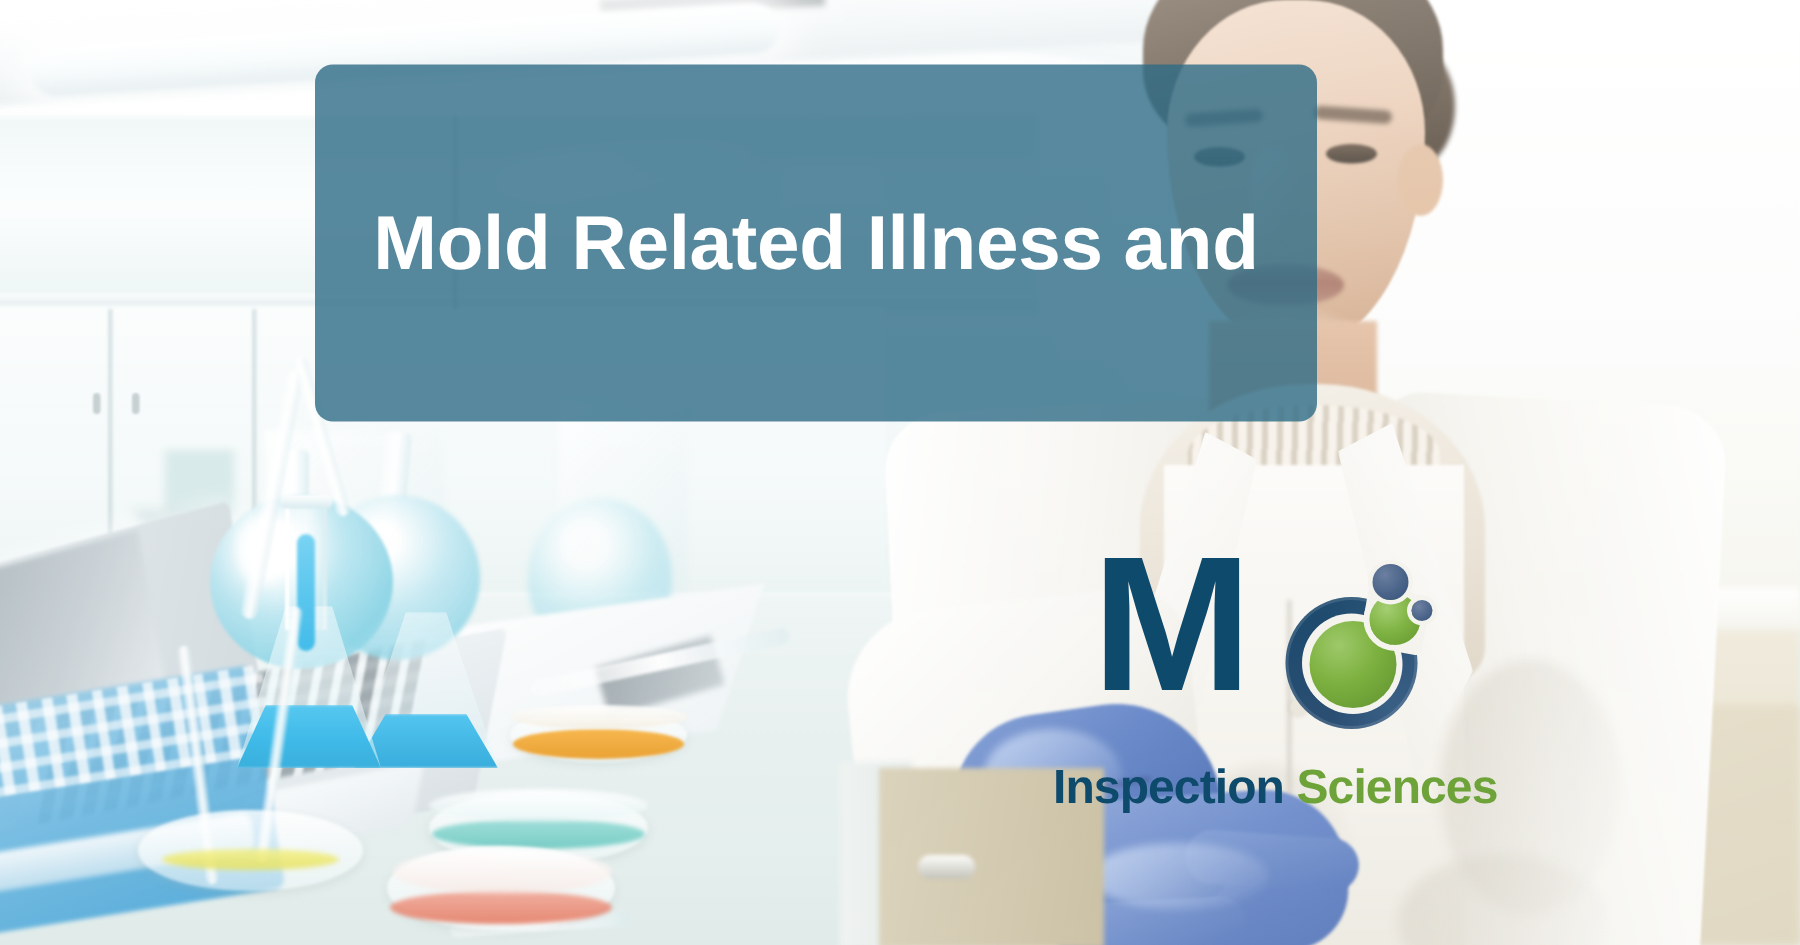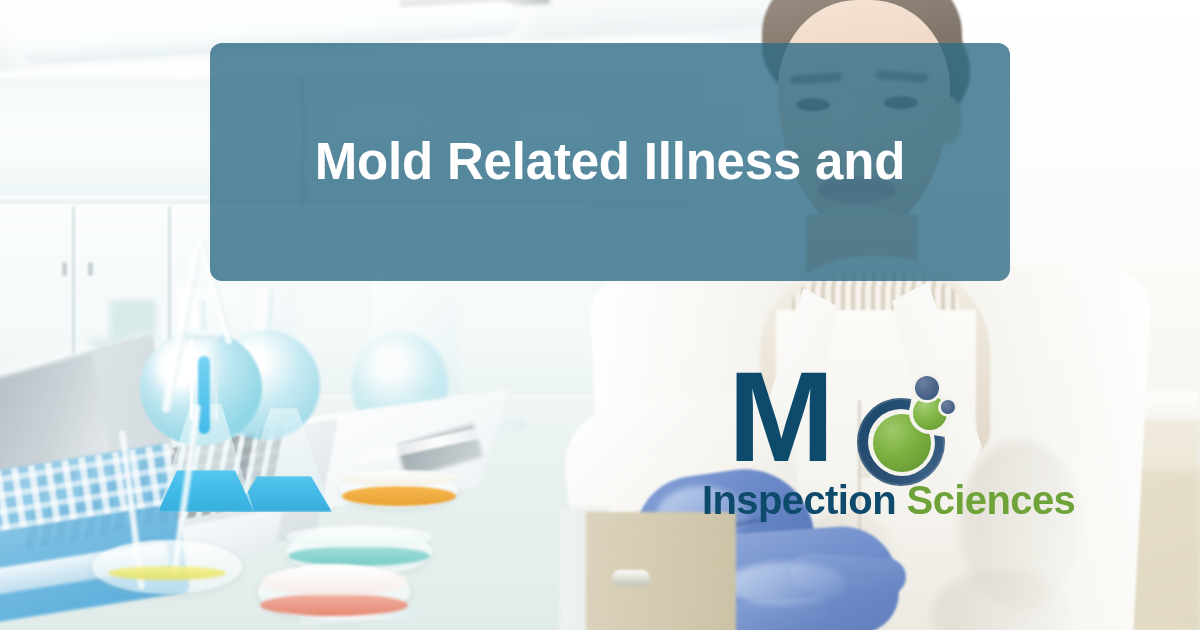--- a/index.html
+++ b/index.html
@@ -445,21 +445,21 @@
     background:rgba(52,76,136,.5); filter:blur(1.6px);
   }
   .photo-wash {
     position:absolute; inset:0;
     background:linear-gradient(180deg,rgba(255,255,255,.34) 0%, rgba(255,255,255,.12) 36%, rgba(255,255,255,.06) 62%, rgba(255,255,255,.10) 100%);
     pointer-events:none;
   }
 
   
   .title-panel {
-    position:absolute; left:210px; top:43px; width:800px; height:238px;
+    position:absolute; left:210px; top:43px; width:668px; height:238px;
     background:rgba(46,108,134,.80);
     border-radius:12px;
     display:flex; flex-direction:column; align-items:center; justify-content:center;
     gap:6px;
   }
   .title-line {
     color:#ffffff; font-weight:bold; font-size:51px; line-height:1.38;
     letter-spacing:-.2px; text-align:center; white-space:nowrap;
   }
 
@@ -501,22 +501,22 @@
     position:absolute; left:58px; top:-6px; width:24px; height:24px; border-radius:50%;
     background:radial-gradient(circle at 34% 30%, #6b7fa0 0%, #4a6489 55%, #35507a 100%);
     box-shadow:0 0 0 3px #f4f3ee;
   }
   .spore-tiny {
     position:absolute; left:84px; top:18px; width:14px; height:14px; border-radius:50%;
     background:radial-gradient(circle at 34% 30%, #6e82a2 0%, #4b6489 60%, #37527c 100%);
     box-shadow:0 0 0 3px #f4f3ee;
   }
   .logo-sub {
-    position:absolute; left:-26px; top:112px; width:420px;
-    font-size:40px; font-weight:bold; letter-spacing:-.6px; white-space:nowrap;
+    position:absolute; left:-26px; top:140px; width:420px;
+    font-size:32px; font-weight:bold; letter-spacing:-.6px; white-space:nowrap;
   }
   .sub-a { color:#0e4a6b; }
   .sub-b { color:#6ea339; }
 </style>
 </head>
 <body>
 
 <div id="stage">
 
   <div class="photo">

